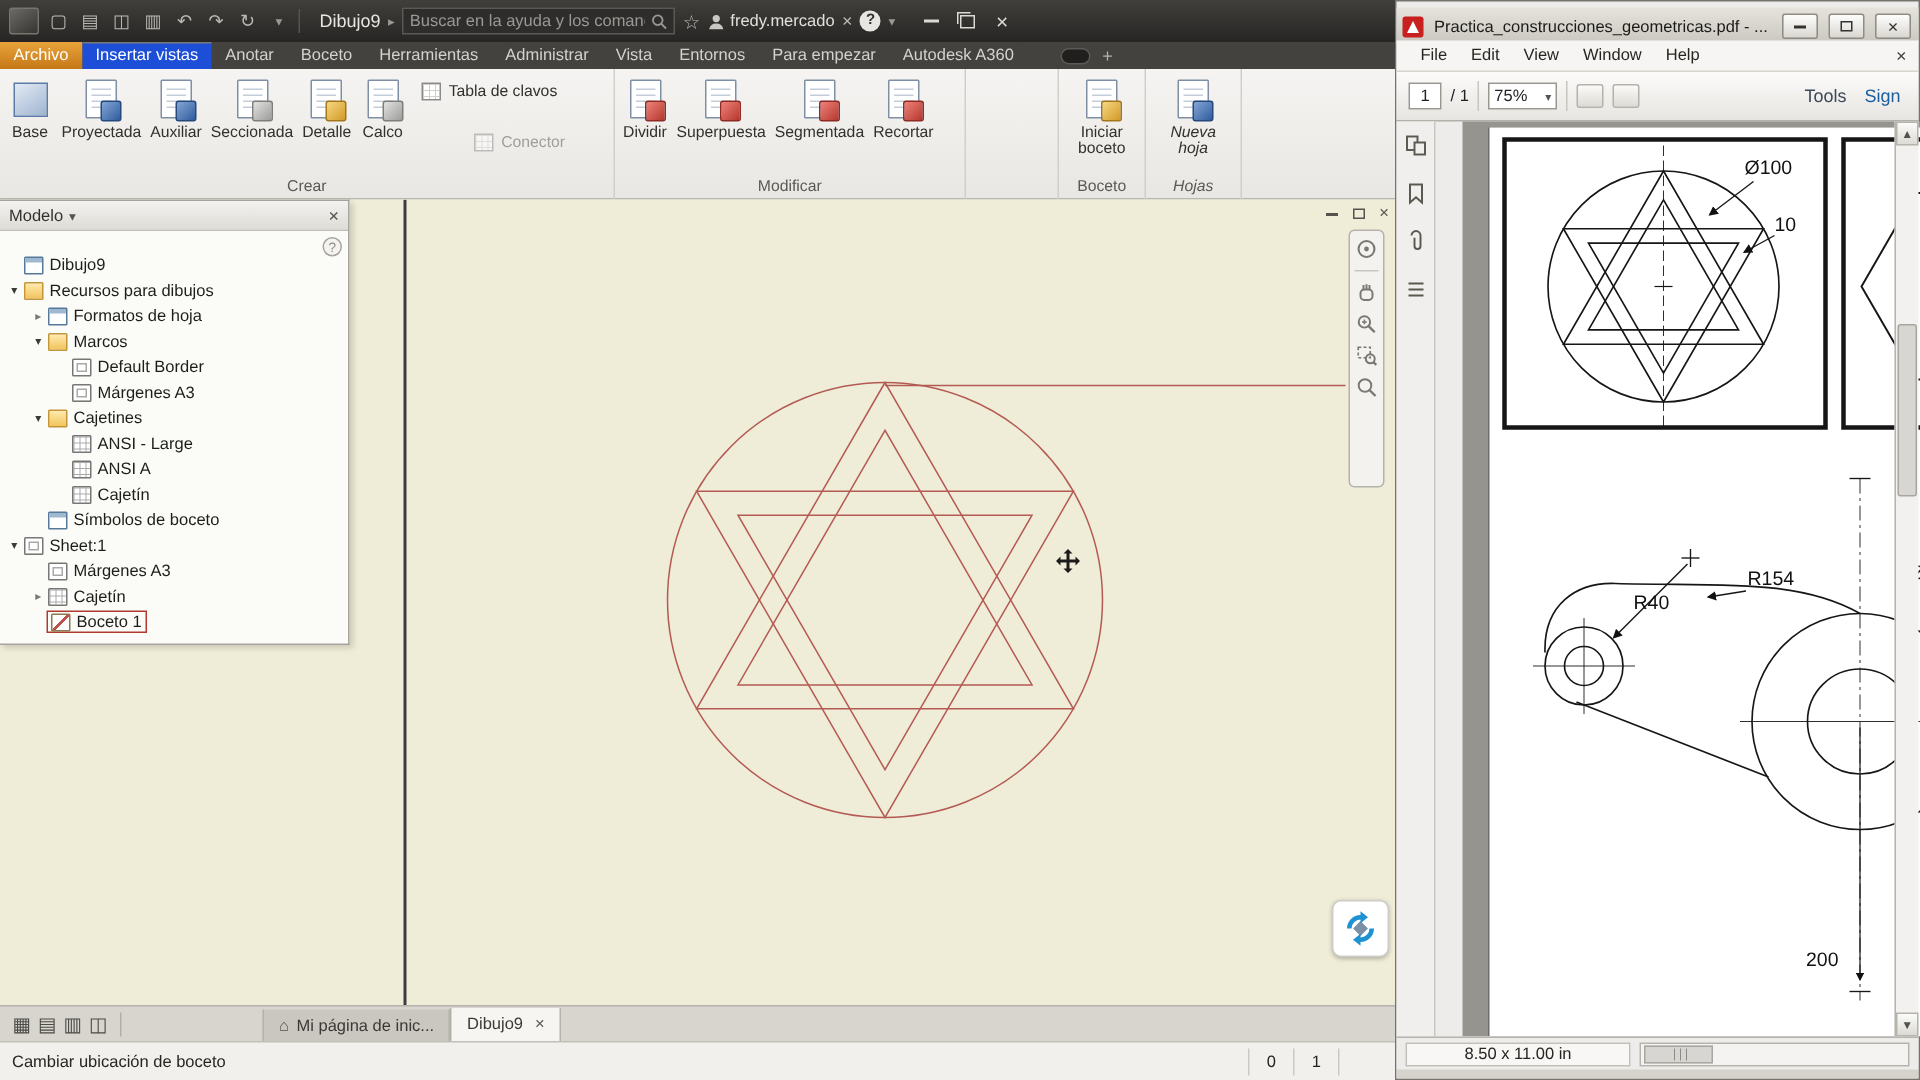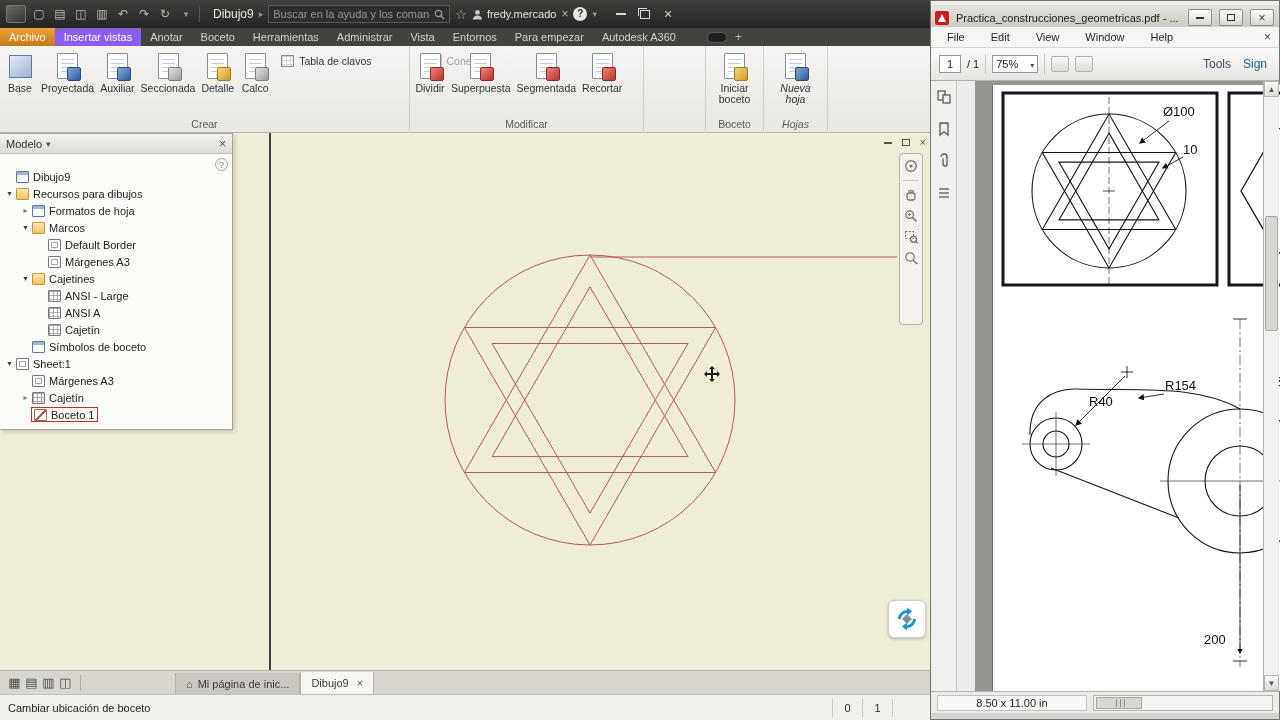--- a/index.html
+++ b/index.html
@@ -26,42 +26,42 @@
   .wclose{font-size:14px;color:#dcdad6;line-height:12px;}
   .helpcirc{width:14px;height:14px;border-radius:50%;background:#e8e6e2;color:#333;font-weight:bold;font-size:10px;line-height:14px;text-align:center;}
   .staric{font-size:13px;color:#b9b7b4;}
   .xic{font-size:12px;color:#b9b7b4;}
   .userwrap{display:flex;align-items:center;gap:4px;color:#e2e0dc;}
 
   
   #tabrow{left:0;top:28px;width:930px;height:18px;background:#44423e;display:flex;align-items:stretch;}
   .rtab{padding:0 9px;display:flex;align-items:center;color:#d4d2ce;font-size:11px;white-space:nowrap;}
   .rtab.file{background:linear-gradient(#eaa43c,#c47816);color:#fff;}
-  .rtab.active{background:#8b5cf6;color:#fff;box-shadow:inset 0 1px 0 #7c7a74;text-align:center;}
+  .rtab.active{background:#1d4ed8;color:#fff;box-shadow:inset 0 1px 0 #7c7a74;text-align:center;}
   .ticons{margin-left:22px;display:flex;align-items:center;gap:8px;}
   .tpill{width:20px;height:11px;background:#211f1e;border:1px solid #5c5a56;border-radius:6px;}
   .tplus{color:#b4b2ae;font-size:12px;line-height:10px;}
 
   
   #ribbon{left:0;top:46px;width:930px;height:87px;background:linear-gradient(#f5f4f2,#e9e7e3);border-bottom:1px solid #b9b6b0;display:flex;}
   .rgroup{height:87px;border-right:1px solid #d2cfc9;display:flex;flex-direction:column;flex:none;}
   .rbtns{flex:1;display:flex;align-items:flex-start;padding:3px 2px 0 2px;}
   .glabel{height:16px;font-size:10.5px;color:#5b5953;text-align:center;line-height:15px;}
   .rbtn{display:flex;flex-direction:column;align-items:center;gap:2px;padding:2px 3px;font-size:10.5px;color:#33312d;text-align:center;line-height:11px;}
   .ric{width:30px;height:30px;display:flex;align-items:center;justify-content:center;position:relative;}
   .sheet{width:21px;height:26px;background:#fff;border:1px solid #7e8fa5;border-radius:1px;position:relative;}
   .sheet::before{content:"";position:absolute;left:3px;top:5px;right:3px;height:1px;background:#c3cdd9;box-shadow:0 4px 0 #c3cdd9,0 8px 0 #c3cdd9,0 12px 0 #c3cdd9;}
   .a-red::after,.a-blue::after,.a-yel::after,.a-gray::after{content:"";position:absolute;right:-4px;bottom:-3px;width:12px;height:12px;border-radius:2px;}
   .a-red::after{background:linear-gradient(135deg,#ef8279,#b5372e);border:1px solid #8e2b24;}
   .a-blue::after{background:linear-gradient(135deg,#85a6d6,#2f5c9e);border:1px solid #27487a;}
   .a-yel::after{background:linear-gradient(135deg,#f6d77e,#d29a2a);border:1px solid #a3761c;}
   .a-gray::after{background:linear-gradient(135deg,#e2e2e0,#9c9c9a);border:1px solid #7e7e7c;}
   .cube{width:23px;height:23px;background:linear-gradient(145deg,#e3eaf4,#9fb4d0);border:1px solid #5b7ca8;}
   .tablic{width:27px;height:21px;background:#fff;border:1px solid #8a8a88;background-image:linear-gradient(#c6c6c4 1px,transparent 1px),linear-gradient(90deg,#c6c6c4 1px,transparent 1px);background-size:6px 6px;}
-  .rmini{display:flex;gap:22px;margin-left:8px;padding-top:6px;}
+  .rmini{display:flex;flex-direction:column;gap:22px;margin-left:8px;padding-top:6px;}
   .minirow{display:flex;align-items:center;gap:5px;font-size:10.5px;color:#33312d;white-space:nowrap;}
   .minirow.dis{color:#a09e99;margin-left:35px;}
   .mi{width:13px;height:12px;background:#fff;border:1px solid #8a8a88;background-image:linear-gradient(#cfcfcd 1px,transparent 1px),linear-gradient(90deg,#cfcfcd 1px,transparent 1px);background-size:4px 4px;}
   .minirow.dis .mi{opacity:.5;}
 
   
   #panel{left:0;top:133px;width:233px;height:297px;background:#fbfbf8;border:1px solid #a7a49e;border-left:none;box-shadow:2px 2px 4px rgba(0,0,0,.15);}
   #panel-head{height:20px;background:linear-gradient(#f3f2ef,#dedcd6);border-bottom:1px solid #c2bfb9;display:flex;align-items:center;padding:0 6px;gap:4px;font-size:11px;color:#33312d;}
   #panel-close{margin-left:auto;color:#55534f;font-size:12px;line-height:12px;}
   #panel-help{position:absolute;right:4px;top:24px;width:13px;height:13px;border:1px solid #a8a5a0;border-radius:50%;color:#8a8884;font-size:9px;line-height:12px;text-align:center;background:#f4f3f0;}
@@ -107,21 +107,21 @@
   
   #rdr{left:930px;top:0;width:350px;height:720px;background:#edecea;border:1px solid #76736c;}
   #rdr-title{left:0;top:4px;width:348px;height:26px;background:linear-gradient(#e5e3dc,#c9c6be);border-bottom:1px solid #989590;display:flex;align-items:center;padding:0 4px;gap:7px;}
   .pdfic{width:14px;height:14px;background:#c81f1f;border-radius:2px;position:relative;flex:none;}
   .pdfic::before{content:"";position:absolute;left:3px;top:3px;border-left:4px solid transparent;border-right:4px solid transparent;border-bottom:8px solid #fff;}
   #rdr-title .ttl{font-size:11px;color:#1c1b19;white-space:nowrap;overflow:hidden;width:225px;}
   .rbtnw{width:24px;height:17px;background:linear-gradient(#fdfdfc,#d9d7d1);border:1px solid #8f8c85;border-radius:2px;display:flex;align-items:center;justify-content:center;color:#333;}
   .rbtnw .wmin2{width:8px;height:2px;background:#333;}
   .rbtnw .wmax2{width:8px;height:7px;border:1px solid #333;}
   .rbtnw .wx2{font-size:12px;line-height:10px;}
-  #rdr-menu{left:0;top:26px;width:348px;height:21px;background:#f6f5f3;border-bottom:1px solid #d8d5cf;display:flex;align-items:center;padding:0 8px;gap:10px;}
+  #rdr-menu{left:0;top:26px;width:348px;height:21px;background:#f6f5f3;border-bottom:1px solid #d8d5cf;display:flex;align-items:center;padding:0 8px;gap:0;}
   .mitem{padding:0 8px;color:#26251f;}
   #menu-x{margin-left:auto;color:#444;font-size:12px;}
   #rdr-tools{left:0;top:47px;width:348px;height:33px;background:linear-gradient(#fcfbfa,#e7e5e0);border-bottom:1px solid #b3b0a9;display:flex;align-items:center;padding:0 8px;gap:6px;}
   #pagebox{width:22px;height:18px;background:#fff;border:1px solid #9a978f;text-align:center;line-height:16px;}
   .vsep{width:1px;height:20px;background:#c8c5be;}
   #zoombox{width:46px;height:18px;background:#fff;border:1px solid #9a978f;display:flex;align-items:center;justify-content:space-between;padding:0 3px;}
   #zoombox .car::before{content:"▾";font-size:8px;color:#555;}
   .toolph{width:18px;height:16px;border:1px solid #b5b2ab;border-radius:2px;background:linear-gradient(#fafaf8,#dddbd5);}
   #rdr-tools .right{margin-left:auto;display:flex;align-items:center;gap:12px;padding-right:4px;}
   #tools-lbl{font-size:12px;color:#3c4a58;}

